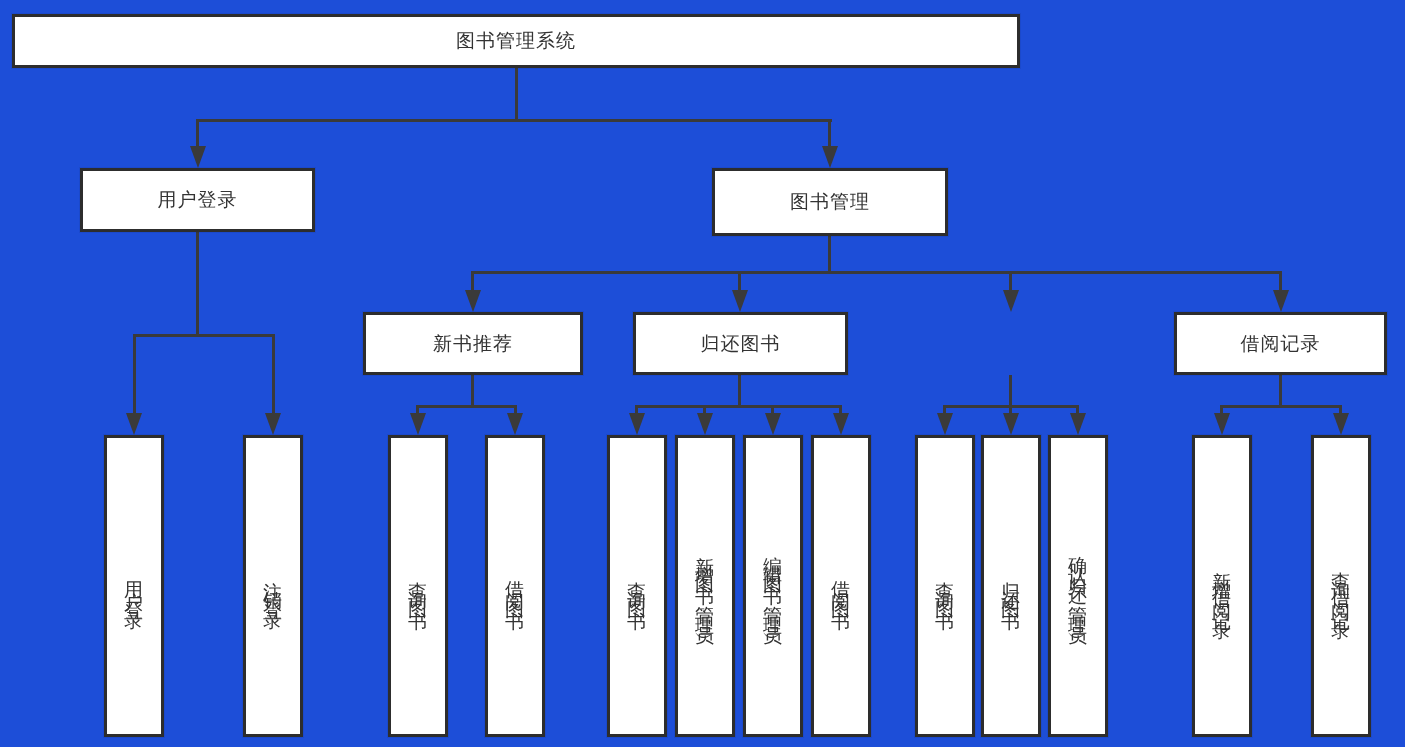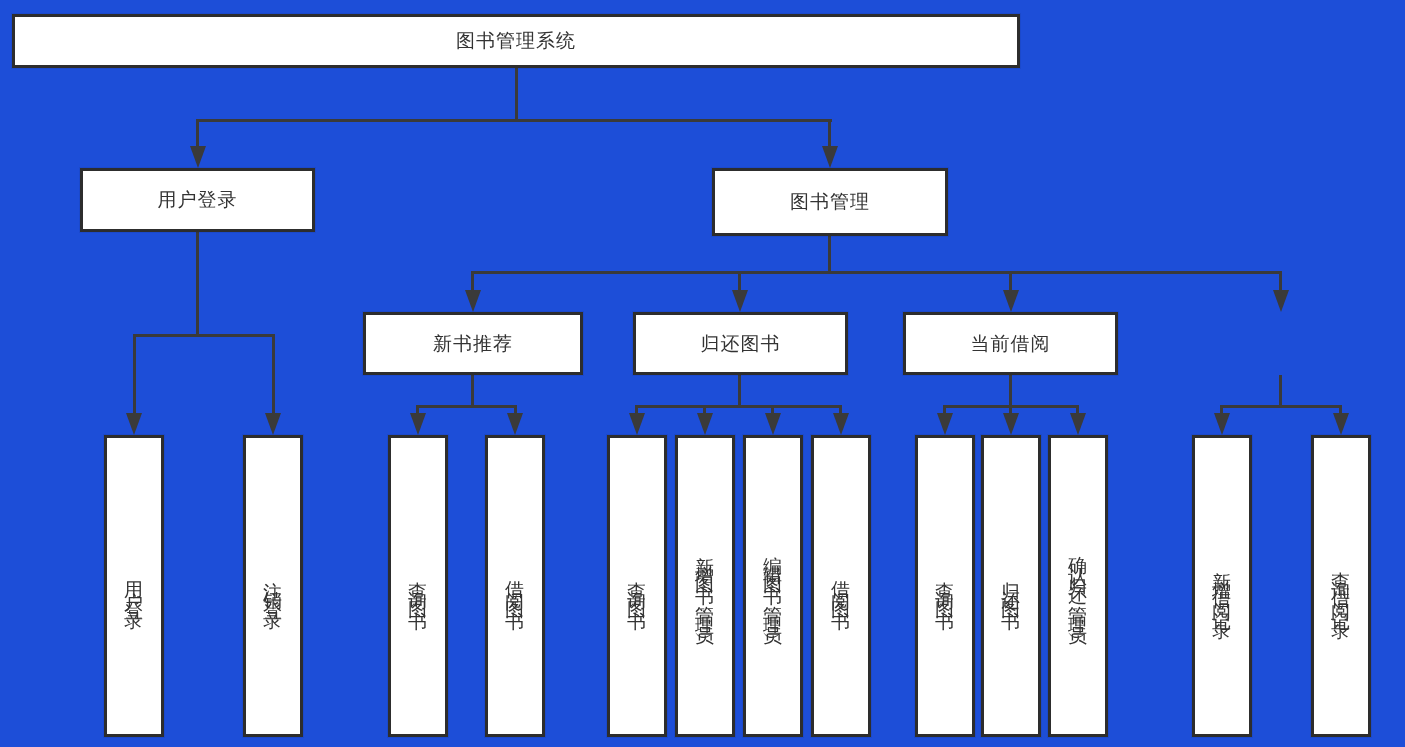--- a/index.html
+++ b/index.html
@@ -46,22 +46,22 @@
   <div class="box h" style="left:712px;top:168px;width:236px;height:68px">
     <span>图书管理</span>
   </div>
 
   <div class="box h" style="left:363px;top:312px;width:220px;height:63px">
     <span>新书推荐</span>
   </div>
   <div class="box h" style="left:633px;top:312px;width:215px;height:63px">
     <span>归还图书</span>
   </div>
-  <div class="box h" style="left:903px;top:312px;width:215px;height:63px">
-    <span>当前借阅</span>
+  <div class="box h" style="left:1174px;top:312px;width:213px;height:63px">
+    <span>借阅记录</span>
   </div>
 
   <div class="box v" style="left:104px">
     <span>用户登录</span>
   </div>
   <div class="box v" style="left:243px">
     <span>注销登录</span>
   </div>
 
   <div class="box v" style="left:388px">

